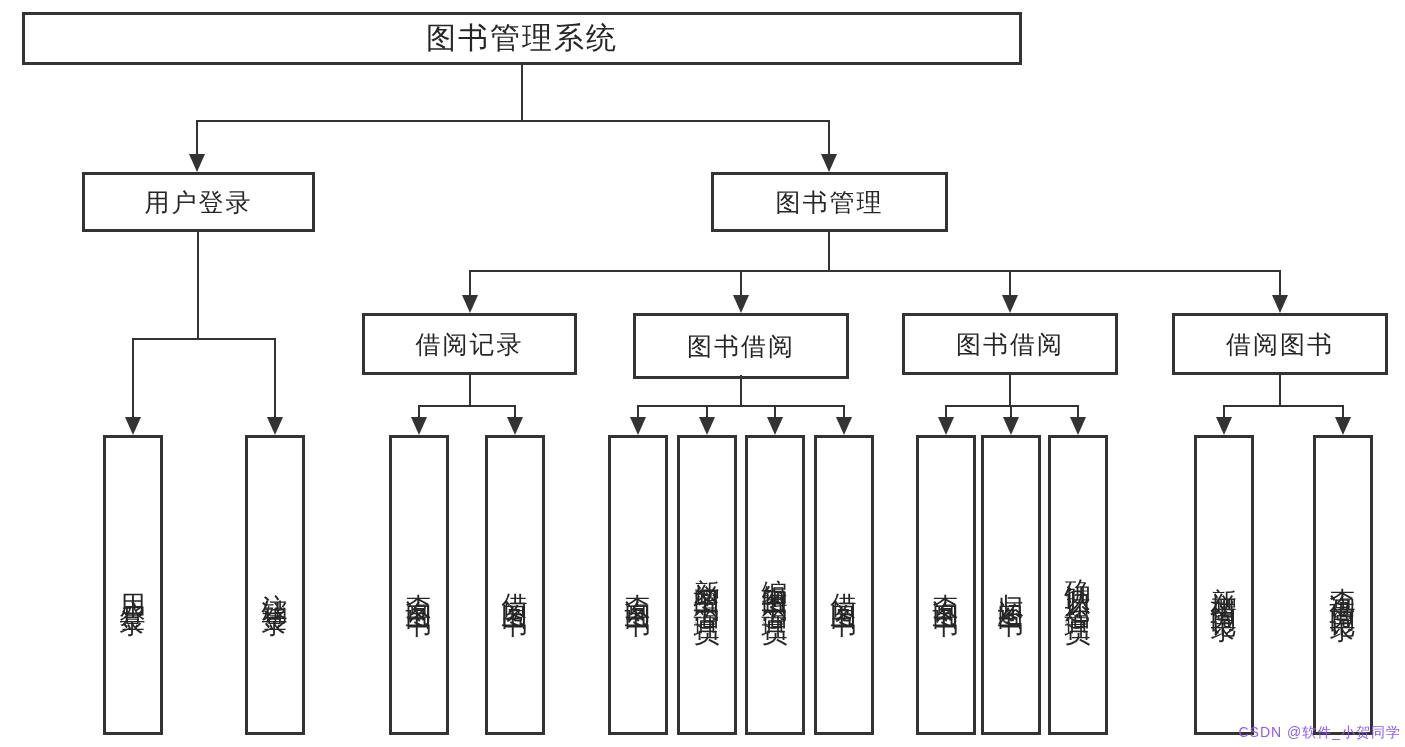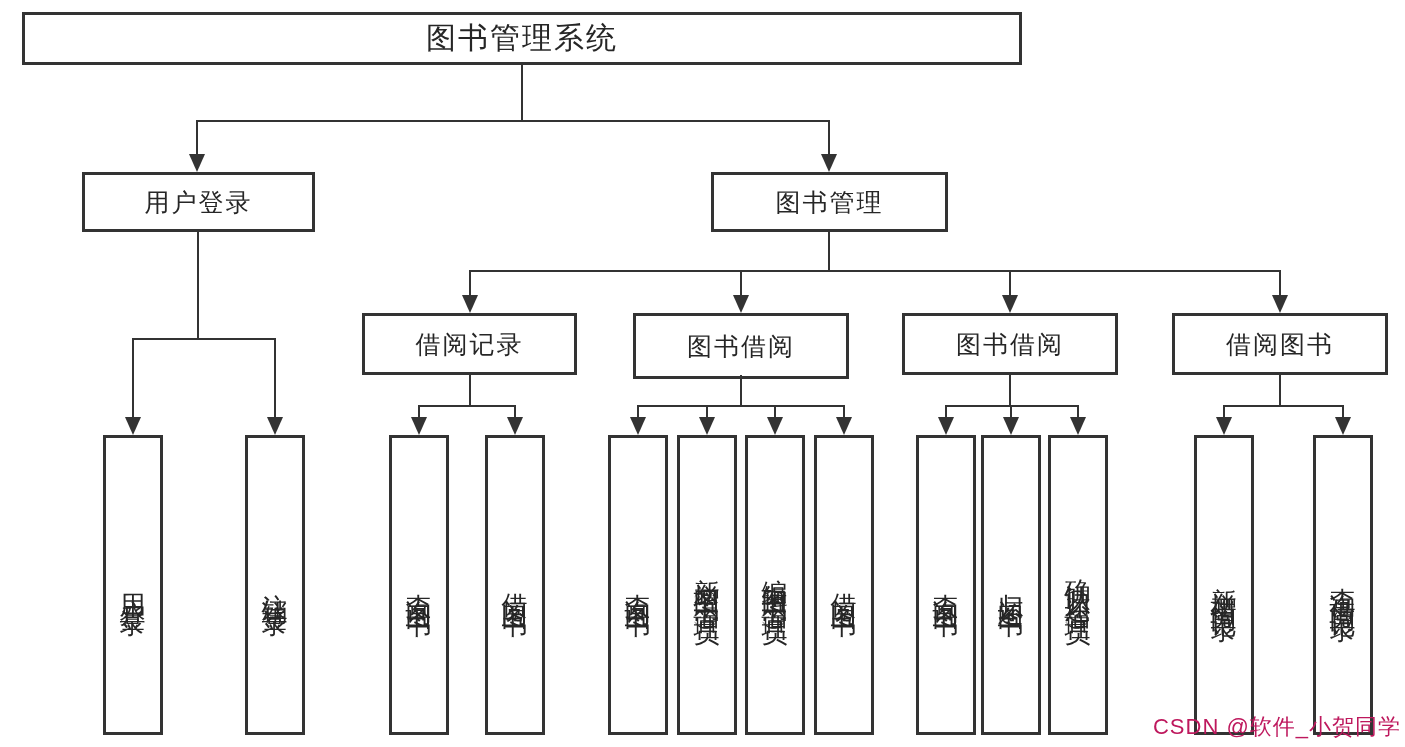--- a/index.html
+++ b/index.html
@@ -40,22 +40,22 @@
   .hl{position:absolute;height:2px;background:#333333;}
   .arrow{
     position:absolute;width:0;height:0;
     border-left:8px solid transparent;
     border-right:8px solid transparent;
     border-top:18px solid #333333;
   }
   .watermark{
     position:absolute;
     right:4px;bottom:5px;
-    font-size:22px;
-    color:#be185d;
+    font-size:14px;
+    color:#8b5cf6;
     letter-spacing:1px;
     z-index:10;
     white-space:nowrap;
   }
 </style>
 </head>
 <body>
 
 <div class="stage">
 

